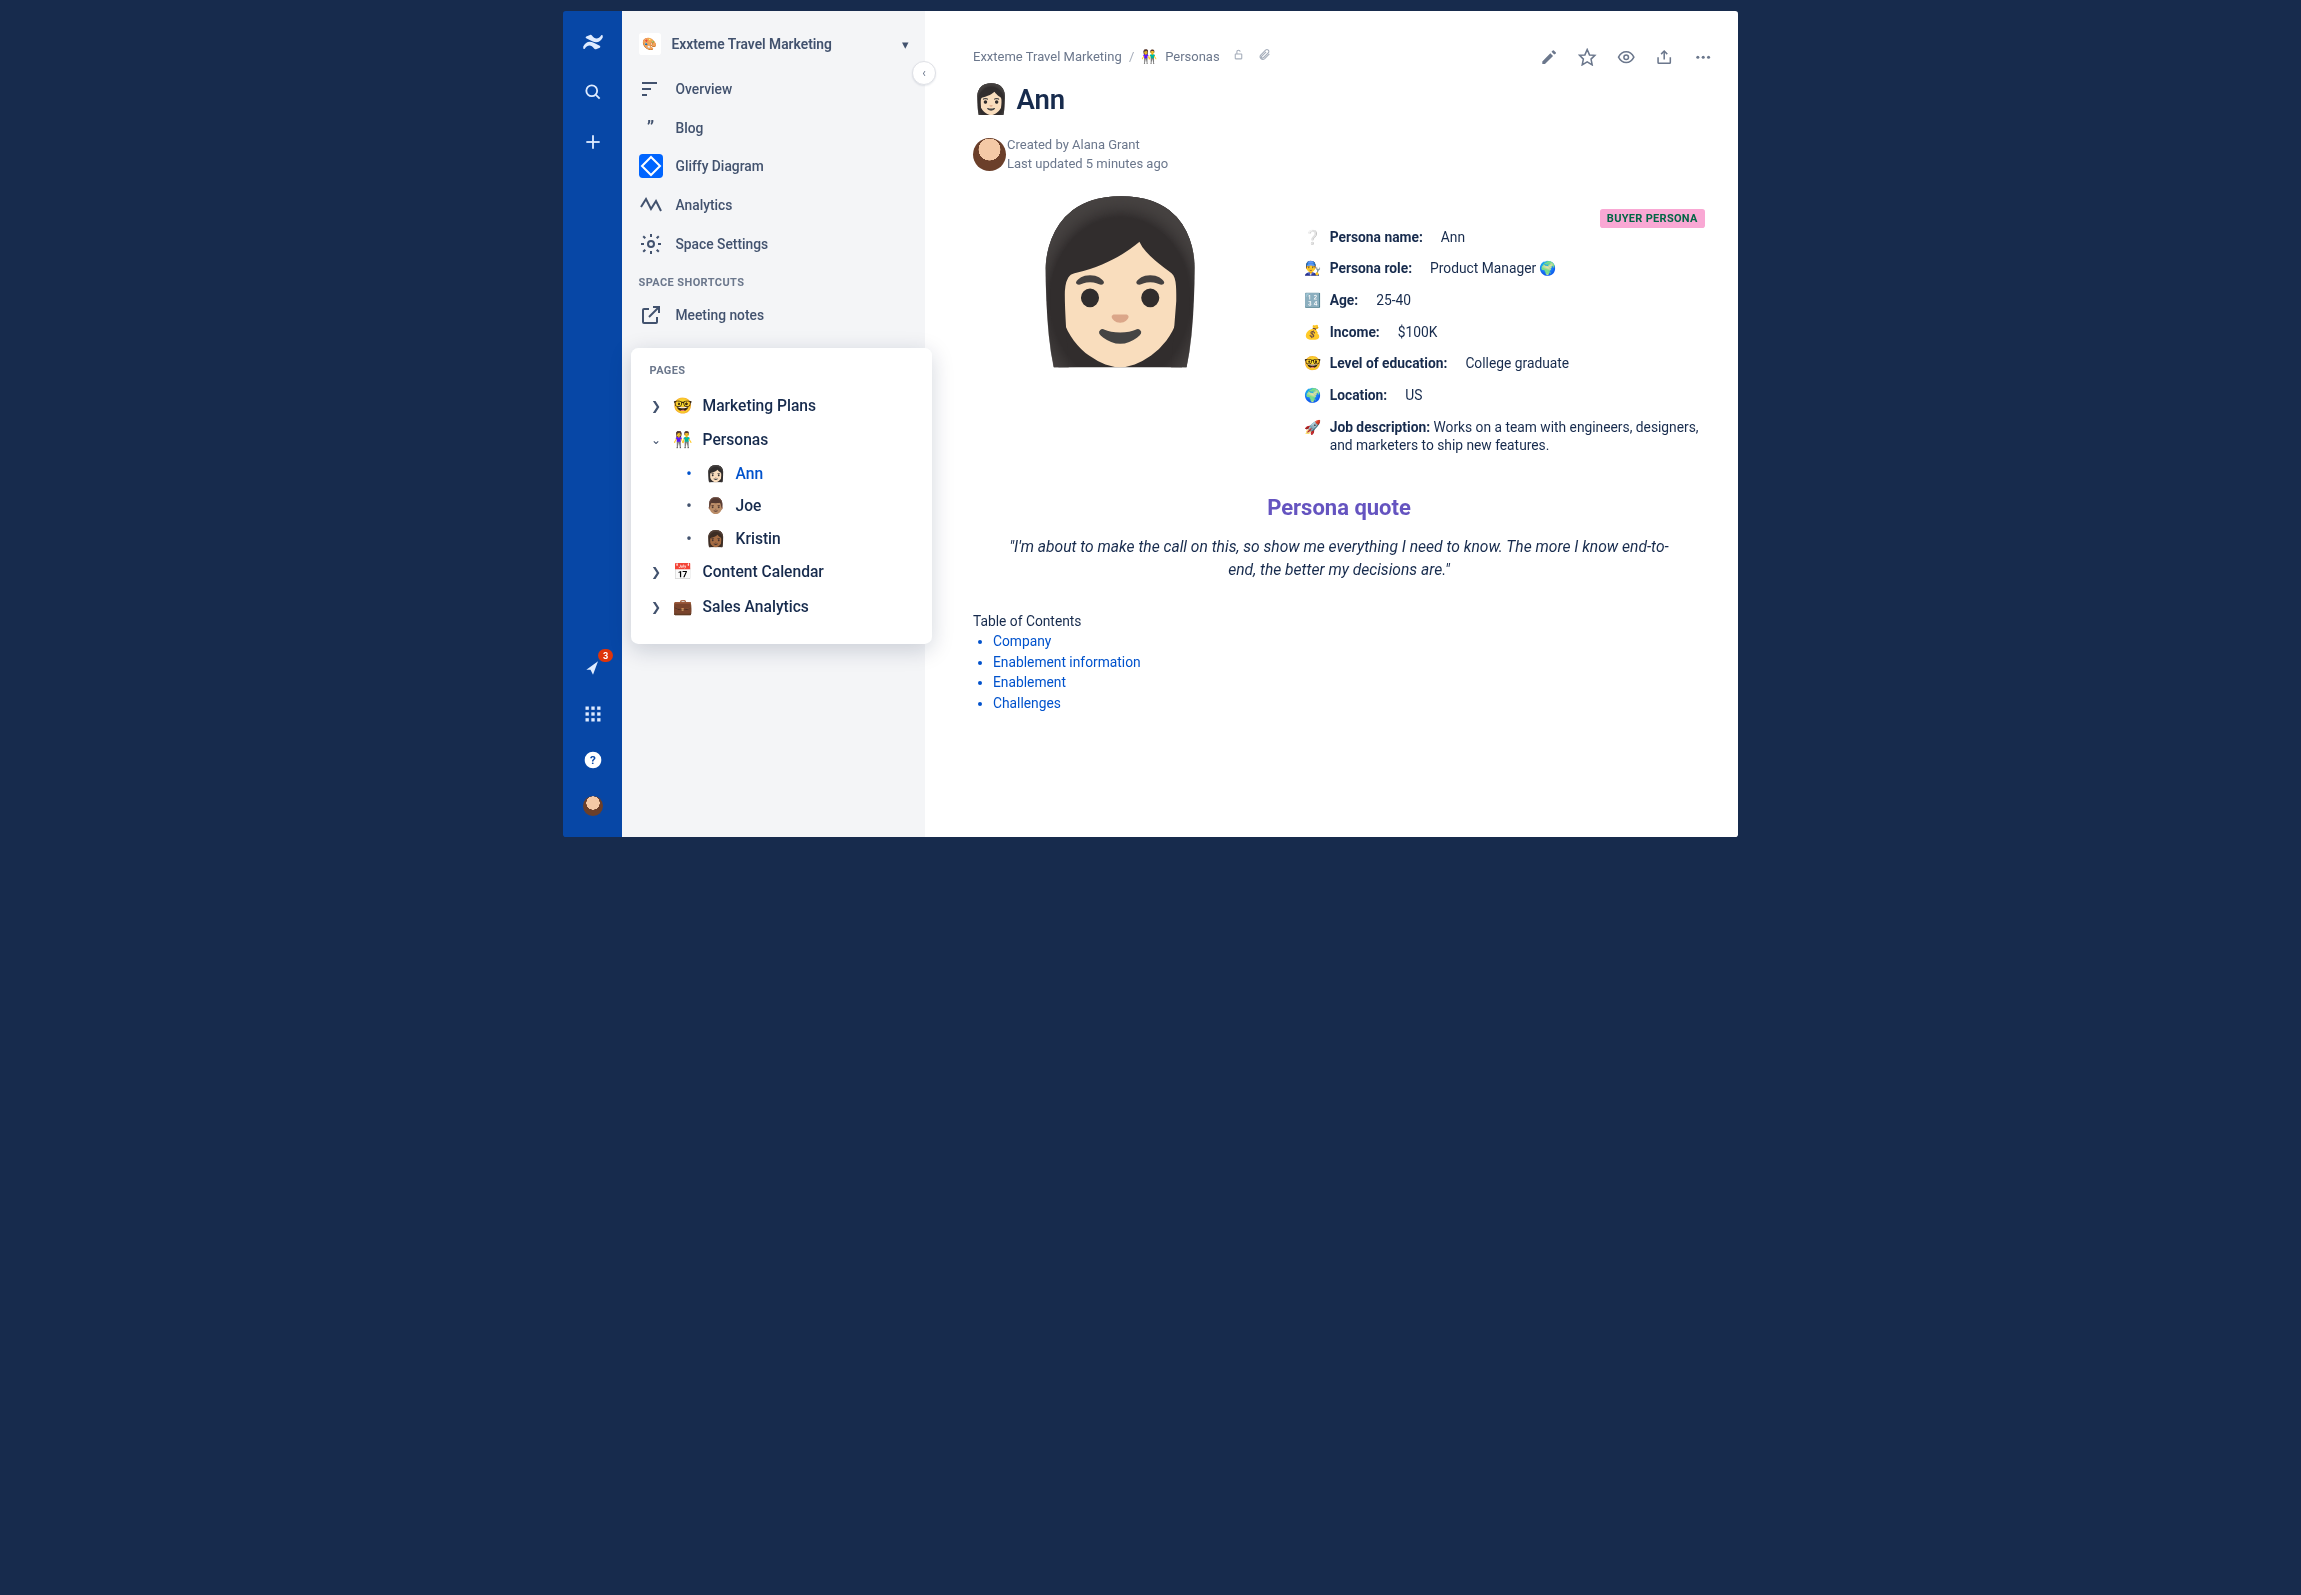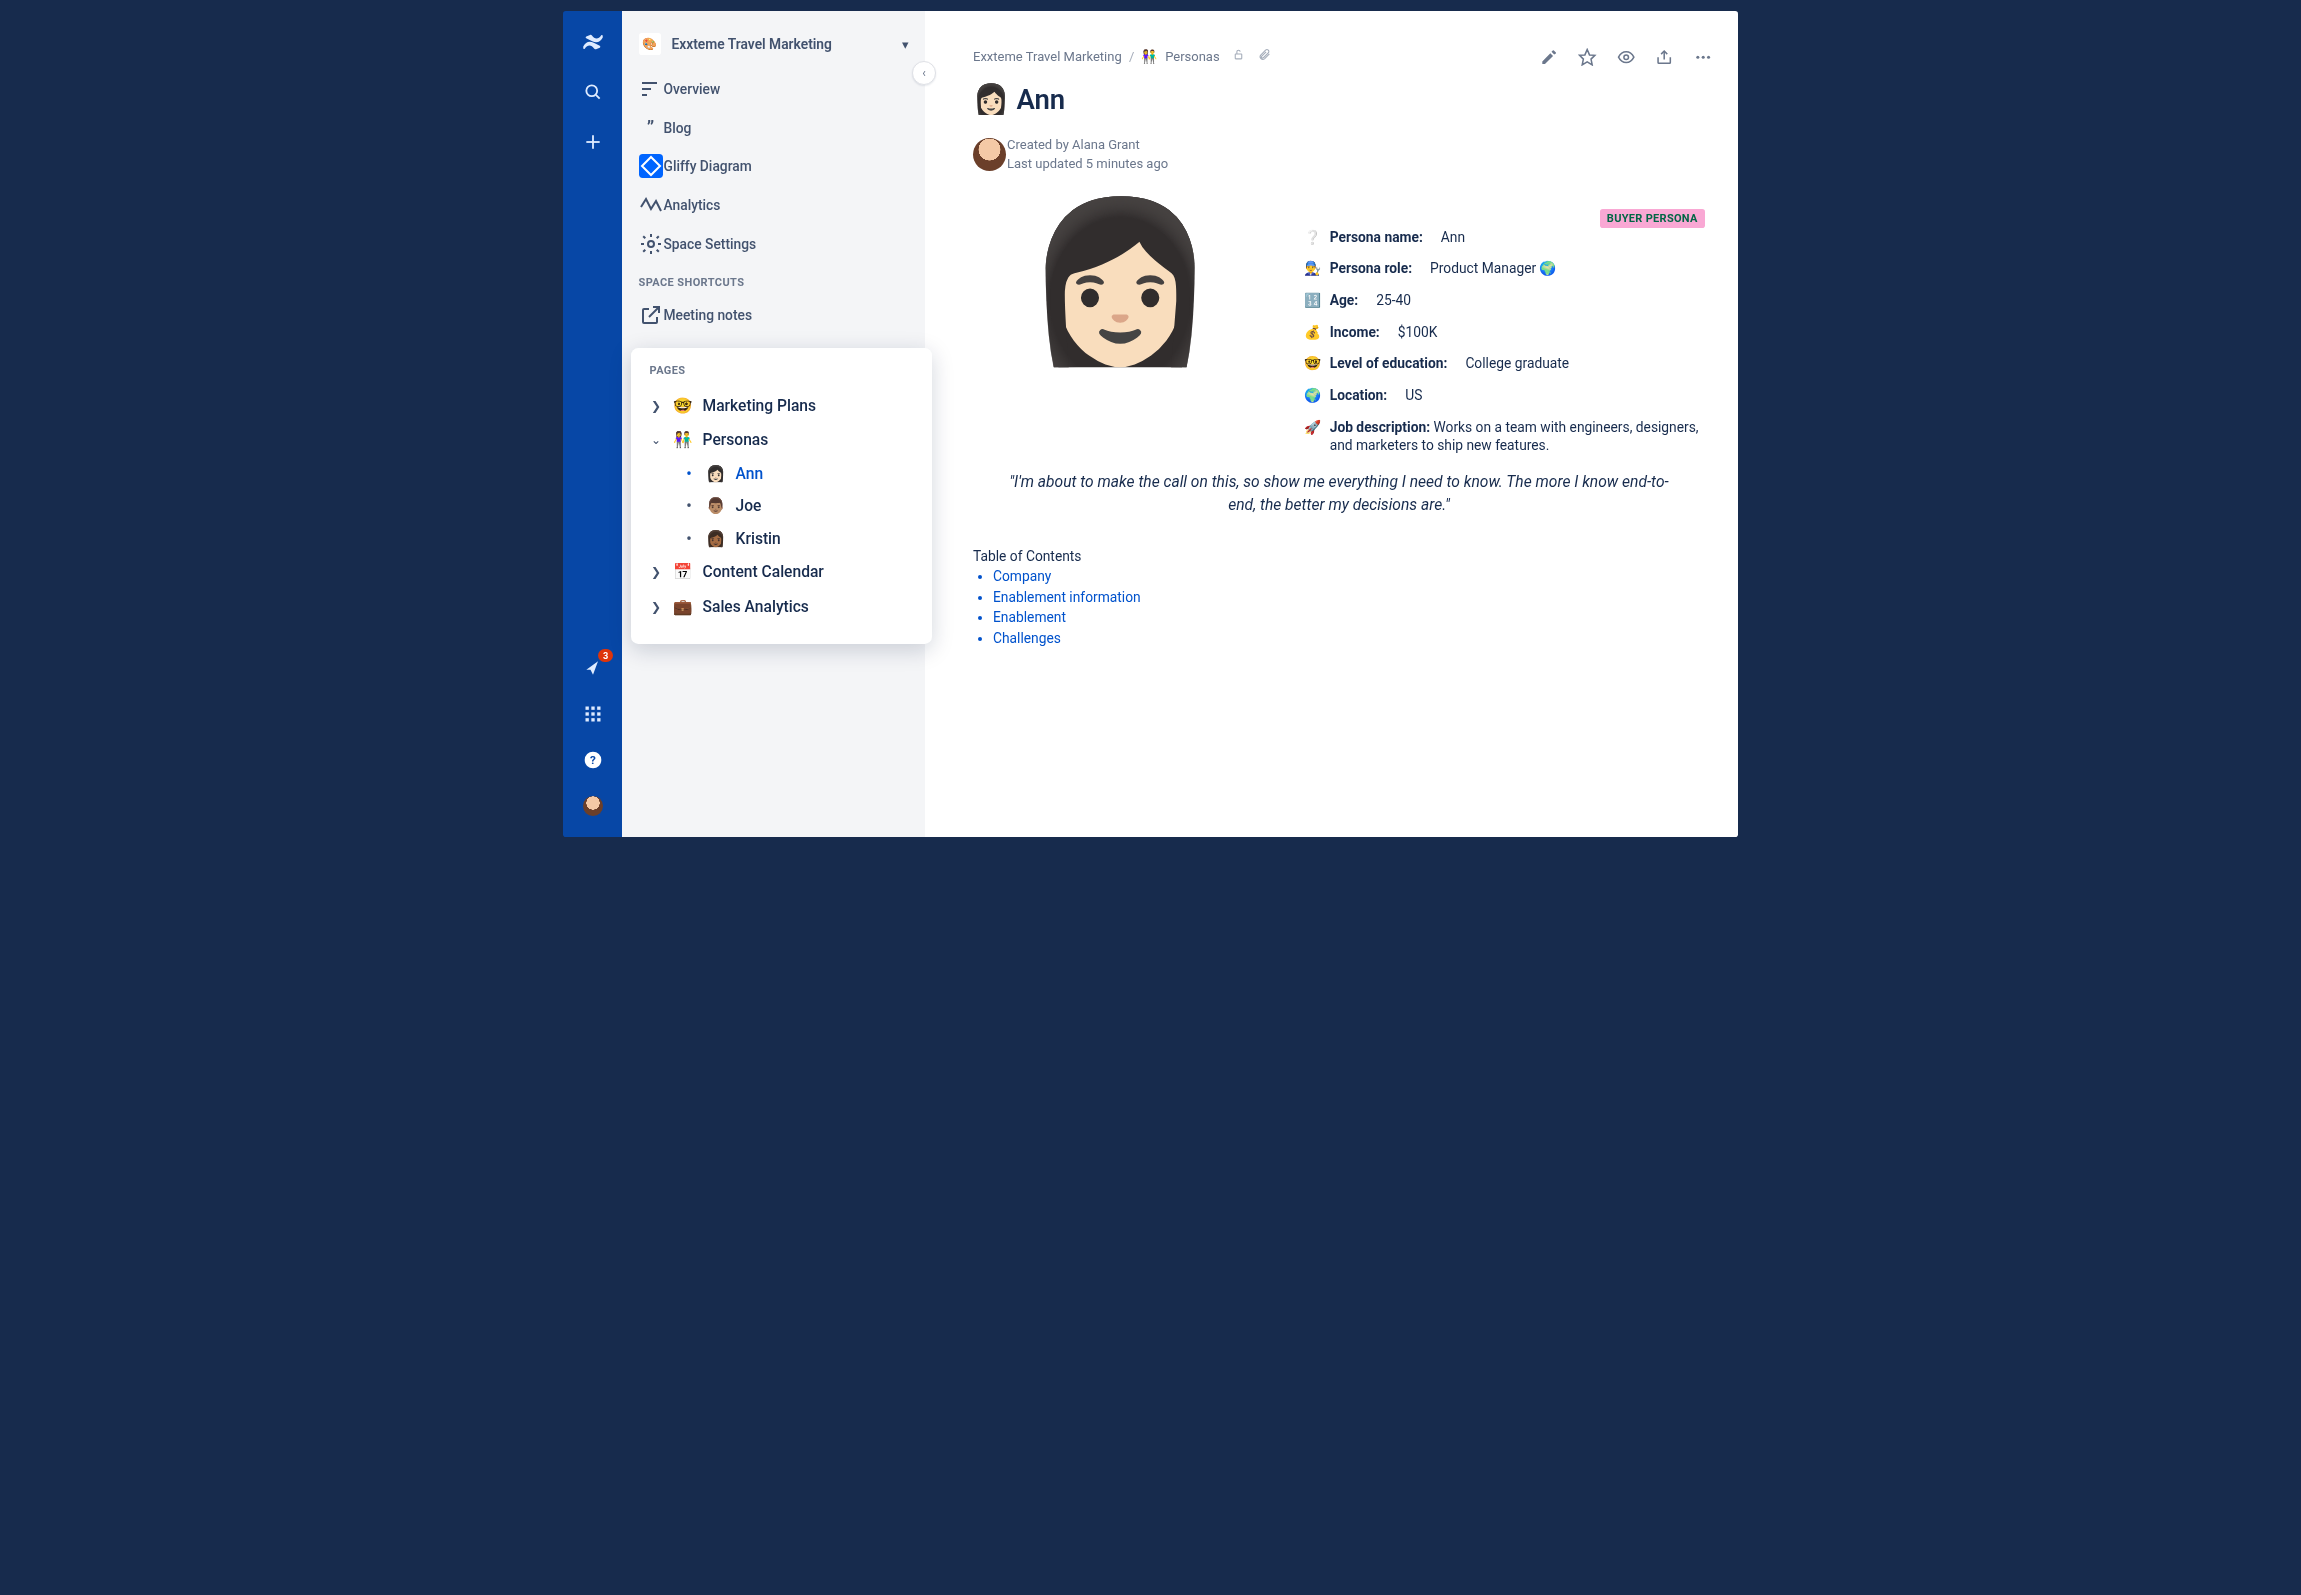--- a/index.html
+++ b/index.html
@@ -12,21 +12,21 @@
 .gn-icon svg{width:20px;height:20px}
 .logo-icon svg{width:24px;height:24px}
 .badge{position:absolute;top:-5.5px;right:-7.3px;background:#DE350B;color:#fff;font-size:9.2px;font-weight:700;border-radius:7.3px;padding:0.9px 4.6px;line-height:11px}
 .avatar{width:22px;height:22px;border-radius:50%;background:radial-gradient(circle at 50% 35%,#f4c9a6 0 40%,#6b3f2a 41% 100%);border:1.8px solid #0747A6}
 .sidebar{position:absolute;left:59px;top:0;bottom:0;width:303px;background:#F4F5F7;color:#172B4D;padding:13px 0 0 0;border-top-left-radius:0}
 .space-header{display:flex;align-items:center;gap:11px;padding:9.2px 16.5px 14.7px 16.5px;cursor:pointer}
 .space-logo{width:22px;height:22px;border-radius:2.8px;background:#fff;display:flex;align-items:center;justify-content:center;font-size:12px}
 .space-title{font-size:13.8px;font-weight:600;color:#42526E;flex:1}
 .sh-caret{color:#42526E}
 .nav-list{padding:0 5.5px}
-.nav-item{display:flex;align-items:center;gap:1px;padding:7.3px 11px;border-radius:2.8px;cursor:pointer;color:#42526E;font-size:13.8px;font-weight:500}
+.nav-item{display:flex;align-items:center;gap:13px;padding:7.3px 11px;border-radius:2.8px;cursor:pointer;color:#42526E;font-size:13.8px;font-weight:500}
 .nav-item .ni-icon{width:24px;height:24px;display:flex;align-items:center;justify-content:center;color:#42526E}
 .nav-item.gliffy .ni-icon{background:#0065FF;border-radius:3.7px;color:#fff}
 .section-label{font-size:11px;font-weight:700;letter-spacing:0.4px;color:#6B778C;padding:13px 16.5px 7.3px}
 .pages-panel{margin:13px 0 0 9.2px;background:#fff;border-radius:7.3px;box-shadow:0 5.5px 22px rgba(9,30,66,.18);padding:14.7px 9.2px 20px;width:301px;position:relative;z-index:3}
 .tree{margin-top:5.5px}
 .tree-item{display:flex;align-items:center;gap:9.2px;padding:8.3px 7.3px;border-radius:2.8px;cursor:pointer;font-size:15.6px;font-weight:500;color:#172B4D}
 .ti-arrow{width:16.5px;display:flex;justify-content:center;color:#42526E;font-size:12px}
 .ti-emoji{width:20px;text-align:center}
 .tree-sub{padding-left:33px}
 .tree-leaf{display:flex;align-items:center;gap:9.2px;padding:7.3px 7.3px;cursor:pointer;font-size:15.6px;font-weight:500}
@@ -304,20 +304,21 @@
         <div class="meta-row"><span class="mr-ico">💰</span><span class="mr-lbl">Income:</span>&nbsp;<span>$100K</span></div>
         <div class="meta-row"><span class="mr-ico">🤓</span><span class="mr-lbl">Level of education:</span>&nbsp;<span>College graduate</span></div>
         <div class="meta-row"><span class="mr-ico">🌍</span><span class="mr-lbl">Location:</span>&nbsp;<span>US</span></div>
         <div class="meta-row">
             <span class="mr-ico">🚀</span>
             <span><span class="mr-lbl">Job description:</span>&nbsp;<span>Works on a team with engineers, designers, and marketers to ship new features.</span></span>
           </div>
       </div>
     </div>
 
+    <div class="quote-hd">Persona quote</div>
     <div class="quote">"I'm about to make the call on this, so show me everything I need to know. The more I know end-to-end, the better my decisions are."</div>
 
     <div class="toc">
       <div class="toc-hd">Table of Contents</div>
       <ul>
         <li>Company</li>
         <li>Enablement information</li>
         <li>Enablement</li>
         <li>Challenges</li>
       </ul>

